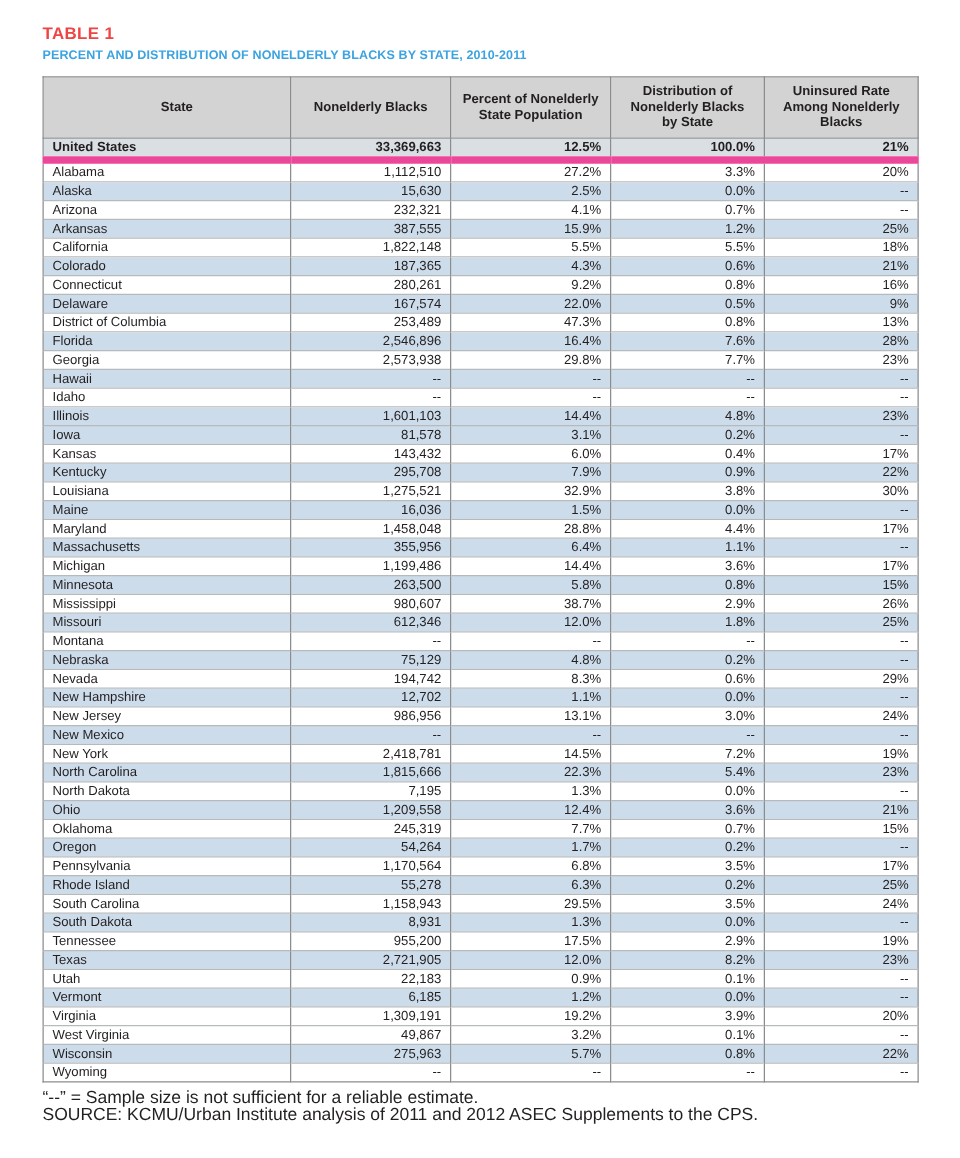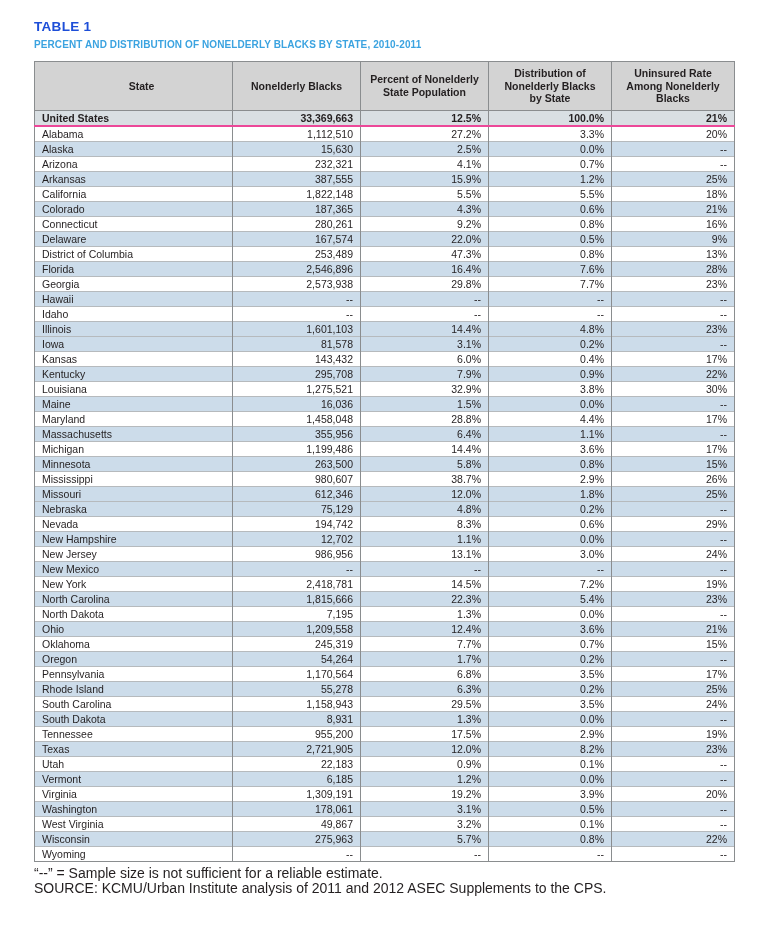--- a/index.html
+++ b/index.html
@@ -15,21 +15,21 @@
     overflow: hidden;
   }
   .page {
     position: relative;
     width: 768px;
     height: 926px;
     box-sizing: border-box;
     padding: 18px 34px 0 34px;
   }
   .table-label {
-    color: #1d4ed8;
+    color: #ef4444;
     font-size: 13.5px;
     font-weight: bold;
     letter-spacing: 0.3px;
     line-height: 17px;
     margin: 0;
   }
   .table-title {
     color: #3ba3e0;
     font-size: 10px;
     font-weight: bold;
@@ -82,21 +82,21 @@
   }
   tbody td.state-cell {
     text-align: left;
   }
   tbody tr.shade td { background: #ccdcea; }
   tbody tr.plain td { background: #ffffff; }
   tbody tr.total td {
     background: #d9dfe3;
     font-weight: bold;
     border-top: 1px solid #6f7477;
-    border-bottom: 2px solid #ec4899;
+    border-bottom: 6px solid #ec4899;
     height: 16px;
   }
   tbody tr.total + tr td { border-top: none; }
   tbody tr:last-child td { border-bottom: 1px solid #8a8d8f; }
 
   .notes {
     margin-top: 4px;
     font-size: 14px;
     line-height: 14.5px;
   }
@@ -319,20 +319,27 @@
           <td>2.9%</td>
           <td>26%</td>
         </tr>
         <tr class="shade">
           <td class="state-cell">Missouri</td>
           <td>612,346</td>
           <td>12.0%</td>
           <td>1.8%</td>
           <td>25%</td>
         </tr>
+        <tr class="plain">
+          <td class="state-cell">Montana</td>
+          <td>--</td>
+          <td>--</td>
+          <td>--</td>
+          <td>--</td>
+        </tr>
         <tr class="shade">
           <td class="state-cell">Nebraska</td>
           <td>75,129</td>
           <td>4.8%</td>
           <td>0.2%</td>
           <td>--</td>
         </tr>
         <tr class="plain">
           <td class="state-cell">Nevada</td>
           <td>194,742</td>
@@ -459,27 +466,20 @@
           <td>0.0%</td>
           <td>--</td>
         </tr>
         <tr class="plain">
           <td class="state-cell">Virginia</td>
           <td>1,309,191</td>
           <td>19.2%</td>
           <td>3.9%</td>
           <td>20%</td>
         </tr>
-        <tr class="shade">
-          <td class="state-cell">Washington</td>
-          <td>178,061</td>
-          <td>3.1%</td>
-          <td>0.5%</td>
-          <td>--</td>
-        </tr>
         <tr class="plain">
           <td class="state-cell">West Virginia</td>
           <td>49,867</td>
           <td>3.2%</td>
           <td>0.1%</td>
           <td>--</td>
         </tr>
         <tr class="shade">
           <td class="state-cell">Wisconsin</td>
           <td>275,963</td>

